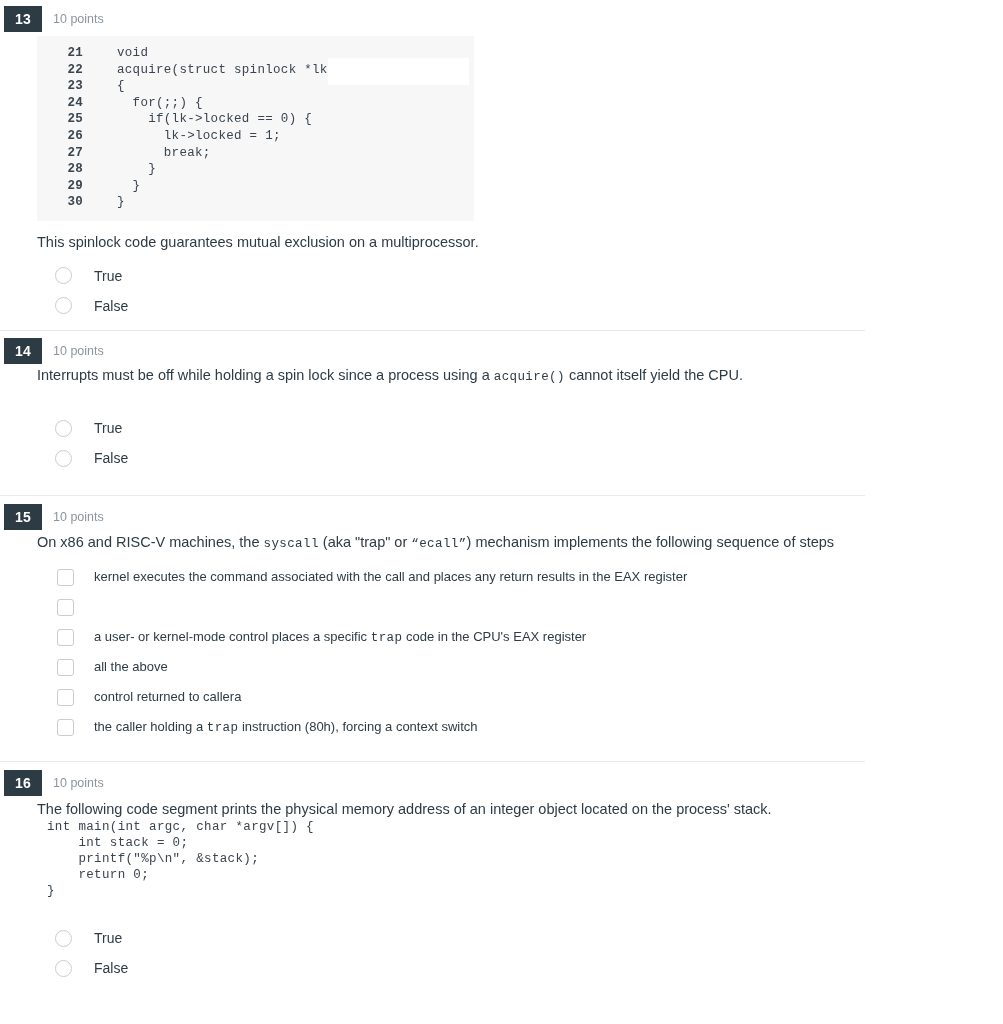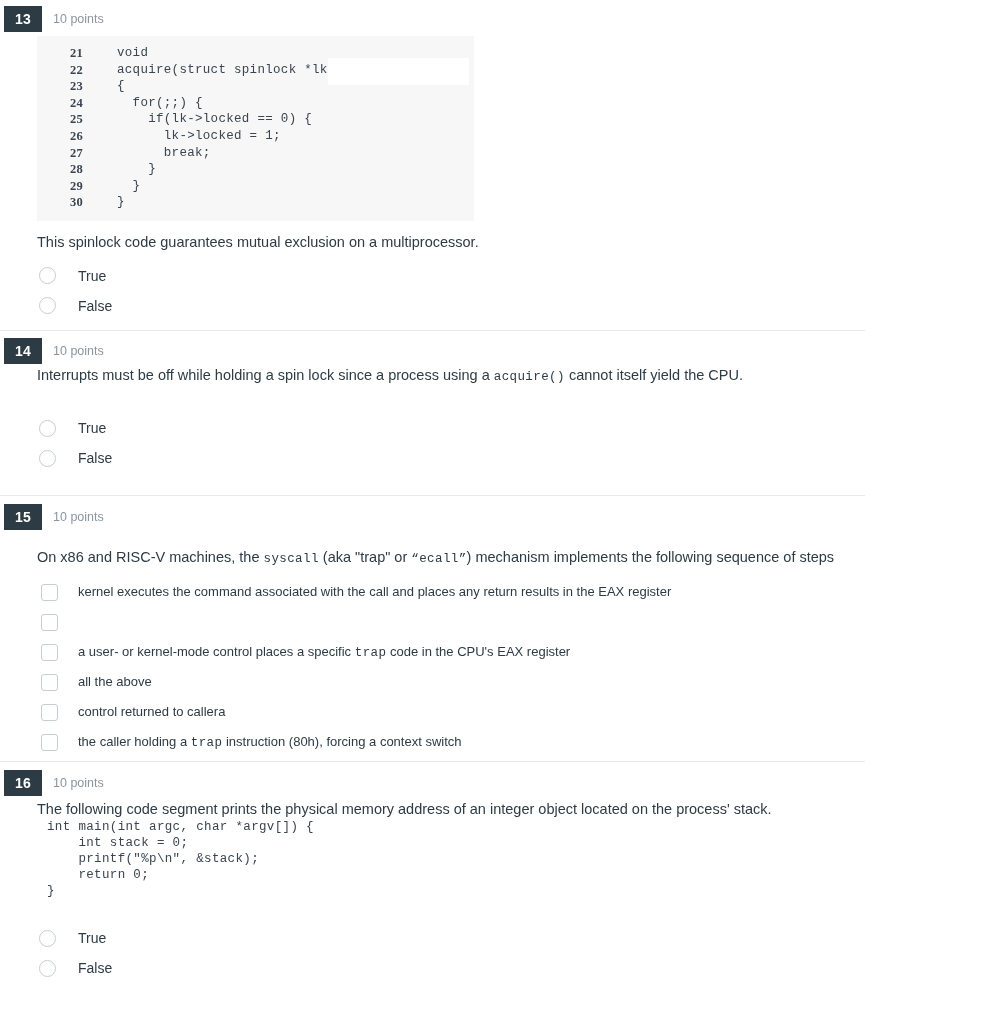--- a/index.html
+++ b/index.html
@@ -102,21 +102,21 @@
   .code-line {
     display: flex;
     white-space: pre;
     height: 16.6px;
   }
   .code-ln {
     width: 46px;
     text-align: right;
     padding-right: 0;
     color: #3a4550;
-    font-family: Liberation Serif, serif;
+    font-family: Liberation Mono, monospace;
     font-size: 12.5px;
     font-weight: 600;
   }
   .code-src {
     padding-left: 34px;
   }
   .code-mask {
     position: absolute;
     left: 291px;
     top: 22px;
@@ -130,21 +130,21 @@
     font-family: "Liberation Mono", monospace;
     font-size: 12.5px;
     line-height: 16px;
     color: #3a4550;
     letter-spacing: 0.35px;
     white-space: pre;
     margin: 0 0 0 10px;
   }
 
   
-  .options { margin: 0; padding: 0; }
+  .options { margin: 16px; padding: 0; }
   .option {
     display: flex;
     align-items: center;
     height: 30px;
   }
   .option.checkbox-opt { height: 30px; }
 
   .radio {
     width: 15px;
     height: 15px;
@@ -234,21 +234,21 @@
       </div>
     </div>
   </div>
 
   <div class="question" style="height:265px;">
     <div class="q-header">
       <div class="q-number" style="top:8px;">15</div>
       <div class="q-points" style="top:13px;">10 points</div>
     </div>
     <div class="q-body" style="padding-left:37px;">
-      <p class="q-text" style="margin-top:15px;"><span>On x86 and RISC-V machines, the </span><code class="inline">syscall</code><span> (aka "trap" or </span><code class="inline">“ecall”</code><span>) mechanism implements the following sequence of steps</span></p>
+      <p class="q-text" style="margin-top:0;"><span>On x86 and RISC-V machines, the </span><code class="inline">syscall</code><span> (aka "trap" or </span><code class="inline">“ecall”</code><span>) mechanism implements the following sequence of steps</span></p>
 
       <div class="options" style="margin-top:8px;">
         <div class="option checkbox-opt">
           <span class="checkbox"></span>
           <span class="opt-label small">kernel executes the command associated with the call and places any return results in the EAX register</span>
         </div>
         <div class="option checkbox-opt">
           <span class="checkbox"></span>
         </div>
         <div class="option checkbox-opt">

